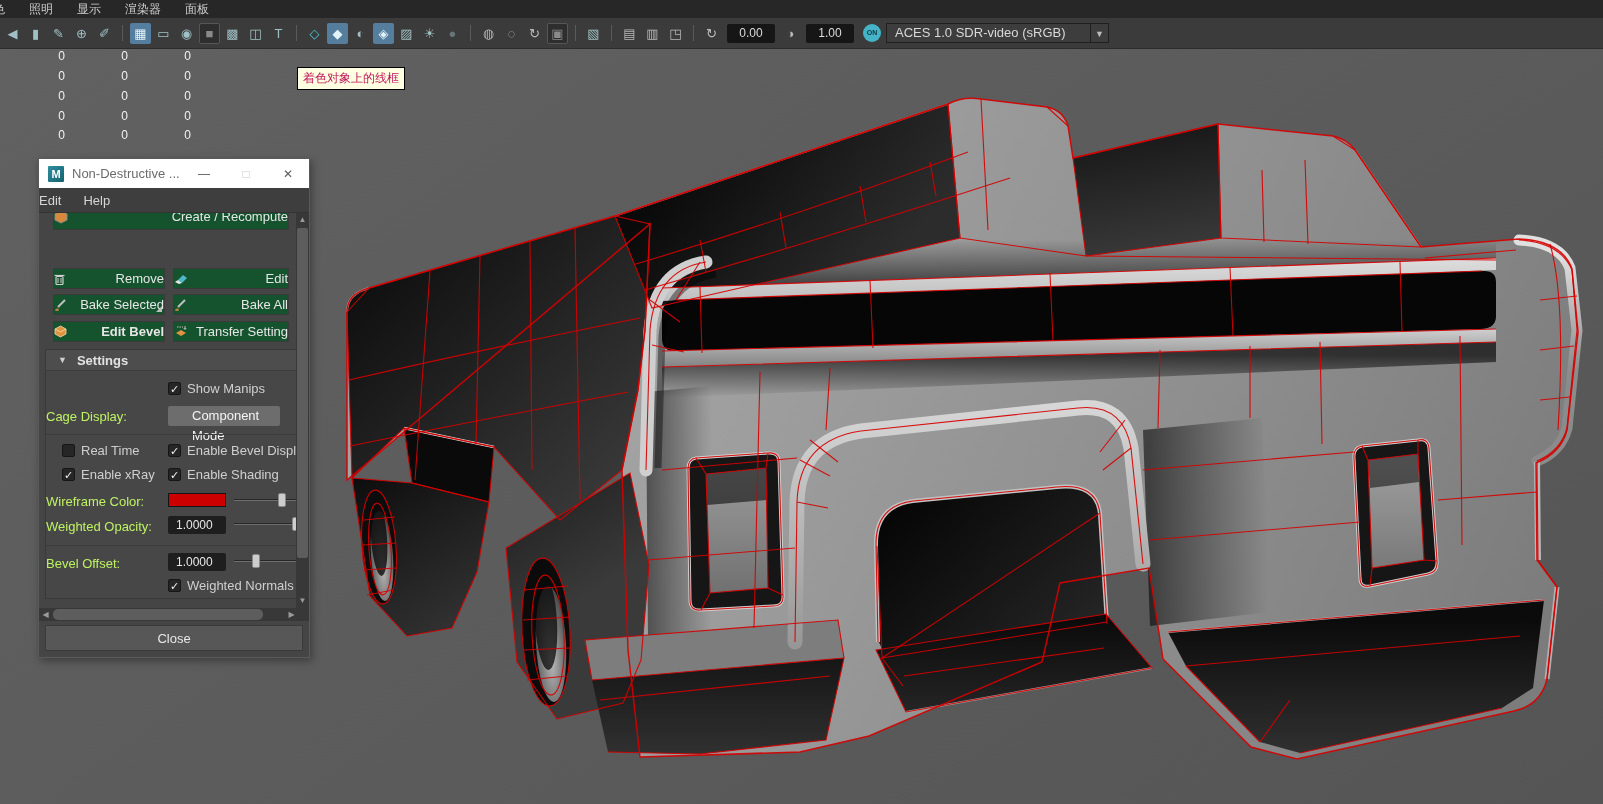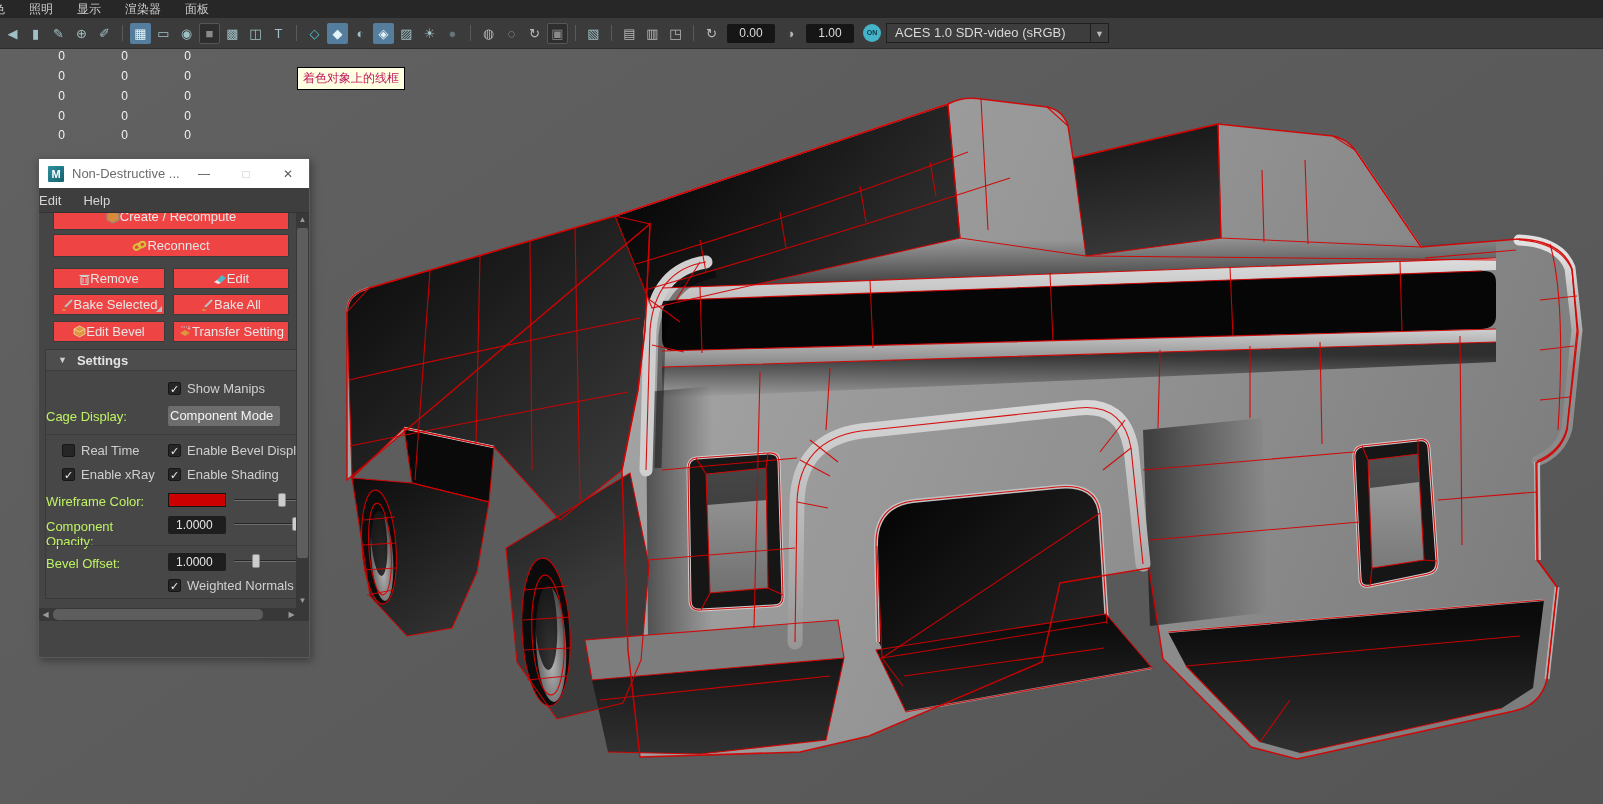--- a/index.html
+++ b/index.html
@@ -57,40 +57,40 @@
     color:#fff; font-size:11px; font-weight:bold; text-align:center; line-height:16px; border-radius:1px; }
   .dlg-title-text { color:#6b6b6b; font-size:13px; flex:1; }
   .dlg-ctrls { display:flex; align-items:center; gap:0; }
   .dlg-ctrl { width:42px; text-align:center; font-size:12px; color:#5c5c5c; cursor:default; }
   .dlg-ctrl.max { color:#c9c9c9; }
   .dlg-menubar { position:absolute; left:0; top:29px; right:0; height:25px; background:#3e3e3e;
     border-bottom:1px solid #333; display:flex; align-items:center; gap:22px; padding-left:0; color:#d5d5d5; }
   .dlg-body { position:absolute; left:0; top:54px; right:0; height:408px; background:#454545; overflow:hidden; }
   .dlg-content { position:absolute; left:6px; top:0; width:252px; height:100%; }
 
-  .mbtn { position:absolute; background:#ef4444; border:1px solid #3a3a3a; border-radius:1px;
-    color:#e6e6e6; display:flex; align-items:center; justify-content:center; font-size:13px; cursor:default; }
+  .mbtn { position:absolute; background:#14532d; border:1px solid #3a3a3a; border-radius:1px;
+    color:#e6e6e6; display:flex; align-items:center; justify-content:space-between; font-size:13px; cursor:default; }
   .mbtn .bicon { display:inline-flex; }
   .corner-tri { position:absolute; right:2px; bottom:2px; width:0; height:0;
     border-left:6px solid transparent; border-bottom:6px solid #bdbdbd; }
 
   .settings-frame { position:absolute; left:0; top:136px; width:252px; height:250px;
     border:1px solid #393939; background:#474747; }
   .settings-hdr { height:21px; background:#4d4d4d; display:flex; align-items:center; gap:10px;
     padding-left:12px; color:#e2e2e2; font-weight:bold; border-bottom:1px solid #3c3c3c; }
   .collapse-arrow { font-size:9px; color:#cfcfcf; }
   .srow { position:absolute; display:flex; align-items:center; white-space:nowrap; overflow:hidden; }
   .cb { width:13px; height:13px; background:#262626; border:1px solid #161616; border-radius:2px;
     color:#f0f0f0; font-size:11px; line-height:12px; text-align:center; margin-right:6px; flex:none; }
   .slabel { color:#cfcfcf; }
   .rlabel { position:absolute; text-align:left; color:#bef264; }
   .field { position:absolute; background:#1e1e1e; border-radius:2px; color:#e8e8e8;
     font-size:12px; line-height:18px; height:18px; padding-left:8px; }
   .dd-field { position:absolute; background:#6d6d6d; border-radius:2px; color:#f4f4f4;
-    font-size:13px; line-height:20px; height:20px; padding-left:2px; }
+    font-size:13px; line-height:20px; height:20px; padding-left:24px; }
   .swatch { position:absolute; background:#cc0000; border:1px solid #141414; height:14px; }
   .slider { position:absolute; height:16px; }
   .slider .track { position:absolute; left:0; right:0; top:7px; height:2px; background:#262626;
     border-bottom:1px solid #6e6e6e; }
   .slider .thumb { position:absolute; top:1px; width:8px; height:14px; background:#cdcdcd;
     border:1px solid #8a8a8a; border-radius:2px; }
   .frame-div { position:absolute; left:0; width:252px; height:0; border-top:1px solid #3c3c3c; }
 
   .vscroll { position:absolute; right:0; top:0; width:13px; height:100%; background:#383838; }
   .vscroll .arr { position:absolute; left:0; width:13px; height:13px; color:#9a9a9a; font-size:8px;
@@ -373,31 +373,20 @@
     <div class="dlg-content">
 
       <div class="mbtn" style="left:8px; top:-10px; width:236px; height:27px;">
         <span class="bicon">
           <svg width="14" height="14" viewBox="0 0 14 14">
               <polygon points="7,1 13,4 13,10 7,13 1,10 1,4" fill="#d88a3c" stroke="#8a8a8a"></polygon>
             </svg>
         </span>
         <span>Create / Recompute</span>
       </div>
-      <div class="mbtn" style="left:8px; top:21px; width:236px; height:23px;">
-        <span class="bicon">
-          <svg width="15" height="12" viewBox="0 0 15 12">
-              <g fill="none" stroke="#d8c23a" stroke-width="2">
-                <ellipse cx="5" cy="7" rx="3.4" ry="2.6" transform="rotate(-25 5 7)"></ellipse>
-                <ellipse cx="10" cy="4.6" rx="3.4" ry="2.6" transform="rotate(-25 10 4.6)"></ellipse>
-              </g>
-            </svg>
-        </span>
-        <span>Reconnect</span>
-      </div>
       <div class="mbtn" style="left:8px; top:55px; width:112px; height:21px;">
         <span class="bicon">
           <svg width="11" height="12" viewBox="0 0 11 12">
               <rect x="2" y="3.5" width="7" height="8" rx="1" fill="none" stroke="#cfcfcf" stroke-width="1.2"></rect>
               <line x1="0.5" y1="2.5" x2="10.5" y2="2.5" stroke="#cfcfcf" stroke-width="1.2"></line>
               <line x1="4" y1="5" x2="4" y2="10" stroke="#cfcfcf"></line>
               <line x1="7" y1="5" x2="7" y2="10" stroke="#cfcfcf"></line>
             </svg>
         </span>
         <span>Remove</span>
@@ -431,21 +420,21 @@
               <line x1="4" y1="8" x2="11" y2="1" stroke="#bfbfbf" stroke-width="2"></line>
               <path d="M2,10 l3,-2 l1,1 Z" fill="#8a6a3a"></path>
               <g stroke="#e0943e">
                 <line x1="1" y1="11" x2="5" y2="11"></line>
                 <line x1="3" y1="9.5" x2="3" y2="12"></line>
               </g>
             </svg>
         </span>
         <span>Bake All</span>
       </div>
-      <div class="mbtn" style="left:8px; top:108px; width:112px; height:21px;">
+      <div class="mbtn" style="left:8px; top:108px; width:112px; height:21px;font-weight:bold;">
         <span class="bicon">
           <svg width="13" height="13" viewBox="0 0 13 13">
               <polygon points="6.5,1 12,4 12,9 6.5,12 1,9 1,4" fill="#e0943e" stroke="#f2d9b0" stroke-width="0.8"></polygon>
               <polyline points="1,4 6.5,7 12,4 M6.5,7 6.5,12" fill="none" stroke="#f2d9b0" stroke-width="0.8"></polyline>
             </svg>
         </span>
         <span>Edit Bevel</span>
       </div>
       <div class="mbtn" style="left:128px; top:108px; width:116px; height:21px;">
         <span class="bicon">
@@ -487,21 +476,21 @@
         <div class="srow" style="left:122px; top:117px;">
           <span class="cb">✓</span>
           <span class="slabel">Enable Shading</span>
         </div>
         <div class="rlabel" style="left:0; top:144px; width:114px;">Wireframe Color:</div>
         <div class="swatch" style="left:122px; top:143px; width:58px;"></div>
         <div class="slider" style="left:188px; top:142px; width:62px;">
           <span class="track"></span>
           <span class="thumb" style="left:44px;"></span>
         </div>
-        <div class="rlabel" style="left:0; top:169px; width:114px;">Component Opacity:</div>
+        <div class="rlabel" style="left:0; top:169px; width:114px;">Weighted Opacity:</div>
         <div class="field" style="left:122px; top:166px; width:58px;">1.0000</div>
         <div class="slider" style="left:188px; top:166px; width:62px;">
           <span class="track"></span>
           <span class="thumb" style="left:58px;"></span>
         </div>
         <div class="frame-div" style="top:195px;"></div>
         <div class="rlabel" style="left:0; top:206px; width:114px;">Bevel Offset:</div>
         <div class="field" style="left:122px; top:203px; width:58px;">1.0000</div>
         <div class="slider" style="left:188px; top:203px; width:62px;">
           <span class="track"></span>
@@ -519,13 +508,16 @@
       <span class="thumb" style="top:15px; height:330px;"></span>
       <span class="arr" style="bottom:14px;">▼</span>
     </div>
     <div class="hscroll">
       <span class="arr" style="left:0;">◀</span>
       <span class="thumb" style="left:14px; width:210px;"></span>
       <span class="arr" style="right:0;">▶</span>
     </div>
   </div>
 
+  <div class="close-row">
+    <span>Close</span>
+  </div>
 </div>
 
 </body></html>

